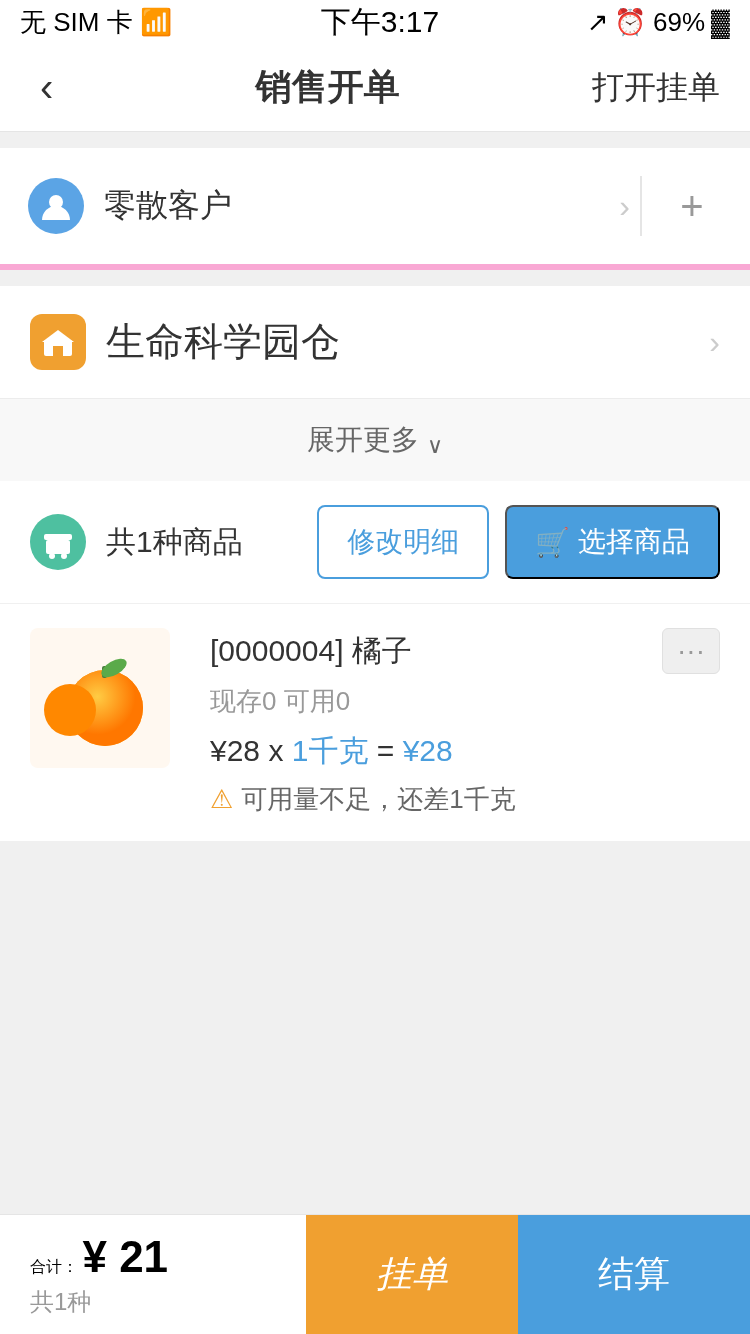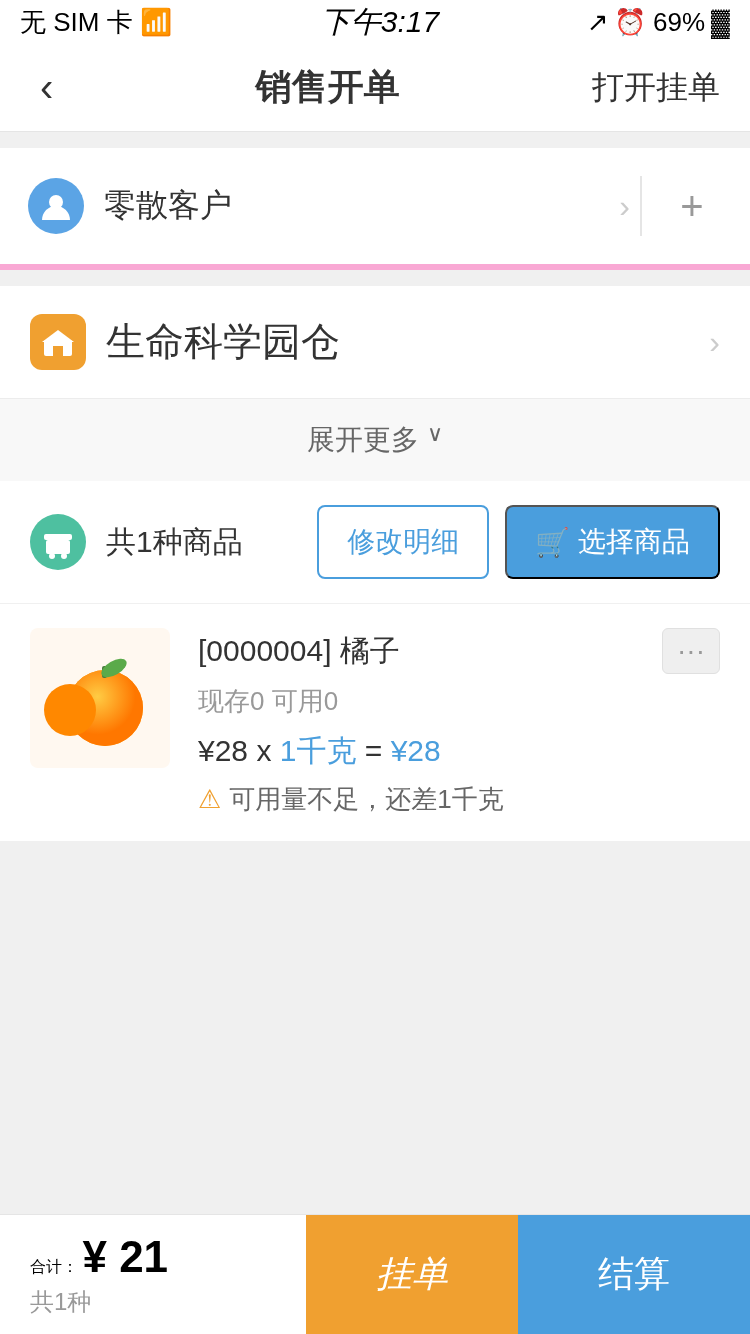--- a/index.html
+++ b/index.html
@@ -18,21 +18,21 @@
       width: 100%;
       height: 44px;
       background: #fff;
       display: flex;
       align-items: center;
       justify-content: space-between;
       padding: 0 20px;
       font-size: 28px;
     }
     .status-left { font-size: 26px; color: #000; display: flex; align-items: center; gap: 8px; }
-    .status-center { font-size: 30px; font-weight: 500; color: #000; font-style: italic; }
+    .status-center { font-size: 30px; font-weight: 500; color: #000; }
     .status-right { display: flex; align-items: center; gap: 6px; font-size: 26px; color: #000; }
 
     
     .nav-bar {
       width: 100%;
       height: 88px;
       background: #fff;
       display: flex;
       align-items: center;
       justify-content: space-between;
@@ -138,21 +138,21 @@
       color: #333;
       margin-left: 20px;
     }
 
     
     .expand-more {
       width: 100%;
       background: #f8f8f8;
       padding: 22px 30px;
       display: flex;
-      align-items: flex-start;
+      align-items: flex-end;
       justify-content: center;
       cursor: pointer;
       border-top: 1px solid #ececec;
     }
     .expand-text {
       font-size: 28px;
       color: #666;
     }
     .expand-arrow {
       font-size: 22px;
@@ -220,21 +220,21 @@
       overflow: hidden;
       flex-shrink: 0;
       background: #fff8f0;
       display: flex;
       align-items: center;
       justify-content: center;
     }
     
     .product-info {
       flex: 1;
-      margin-left: 28px;
+      margin-left: 40px;
     }
     .product-name {
       font-size: 30px;
       color: #333;
       font-weight: 500;
       display: flex;
       align-items: center;
       justify-content: space-between;
     }
     .more-btn {

